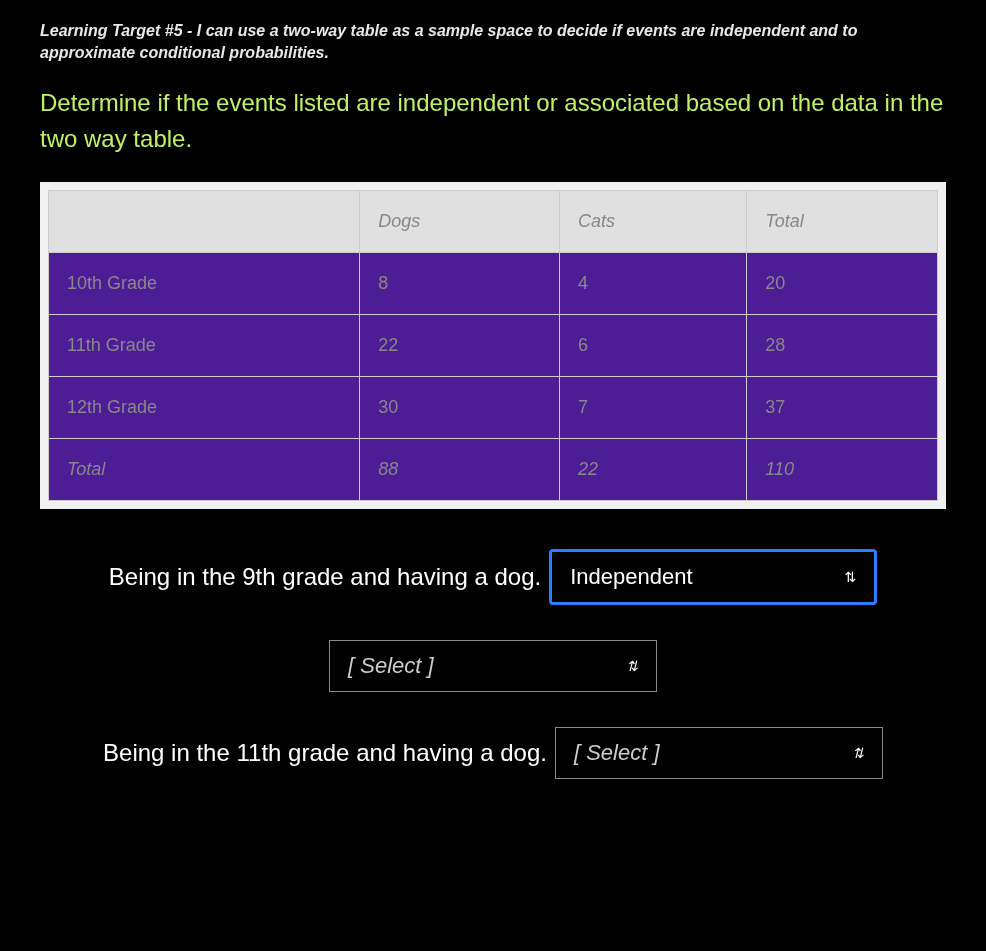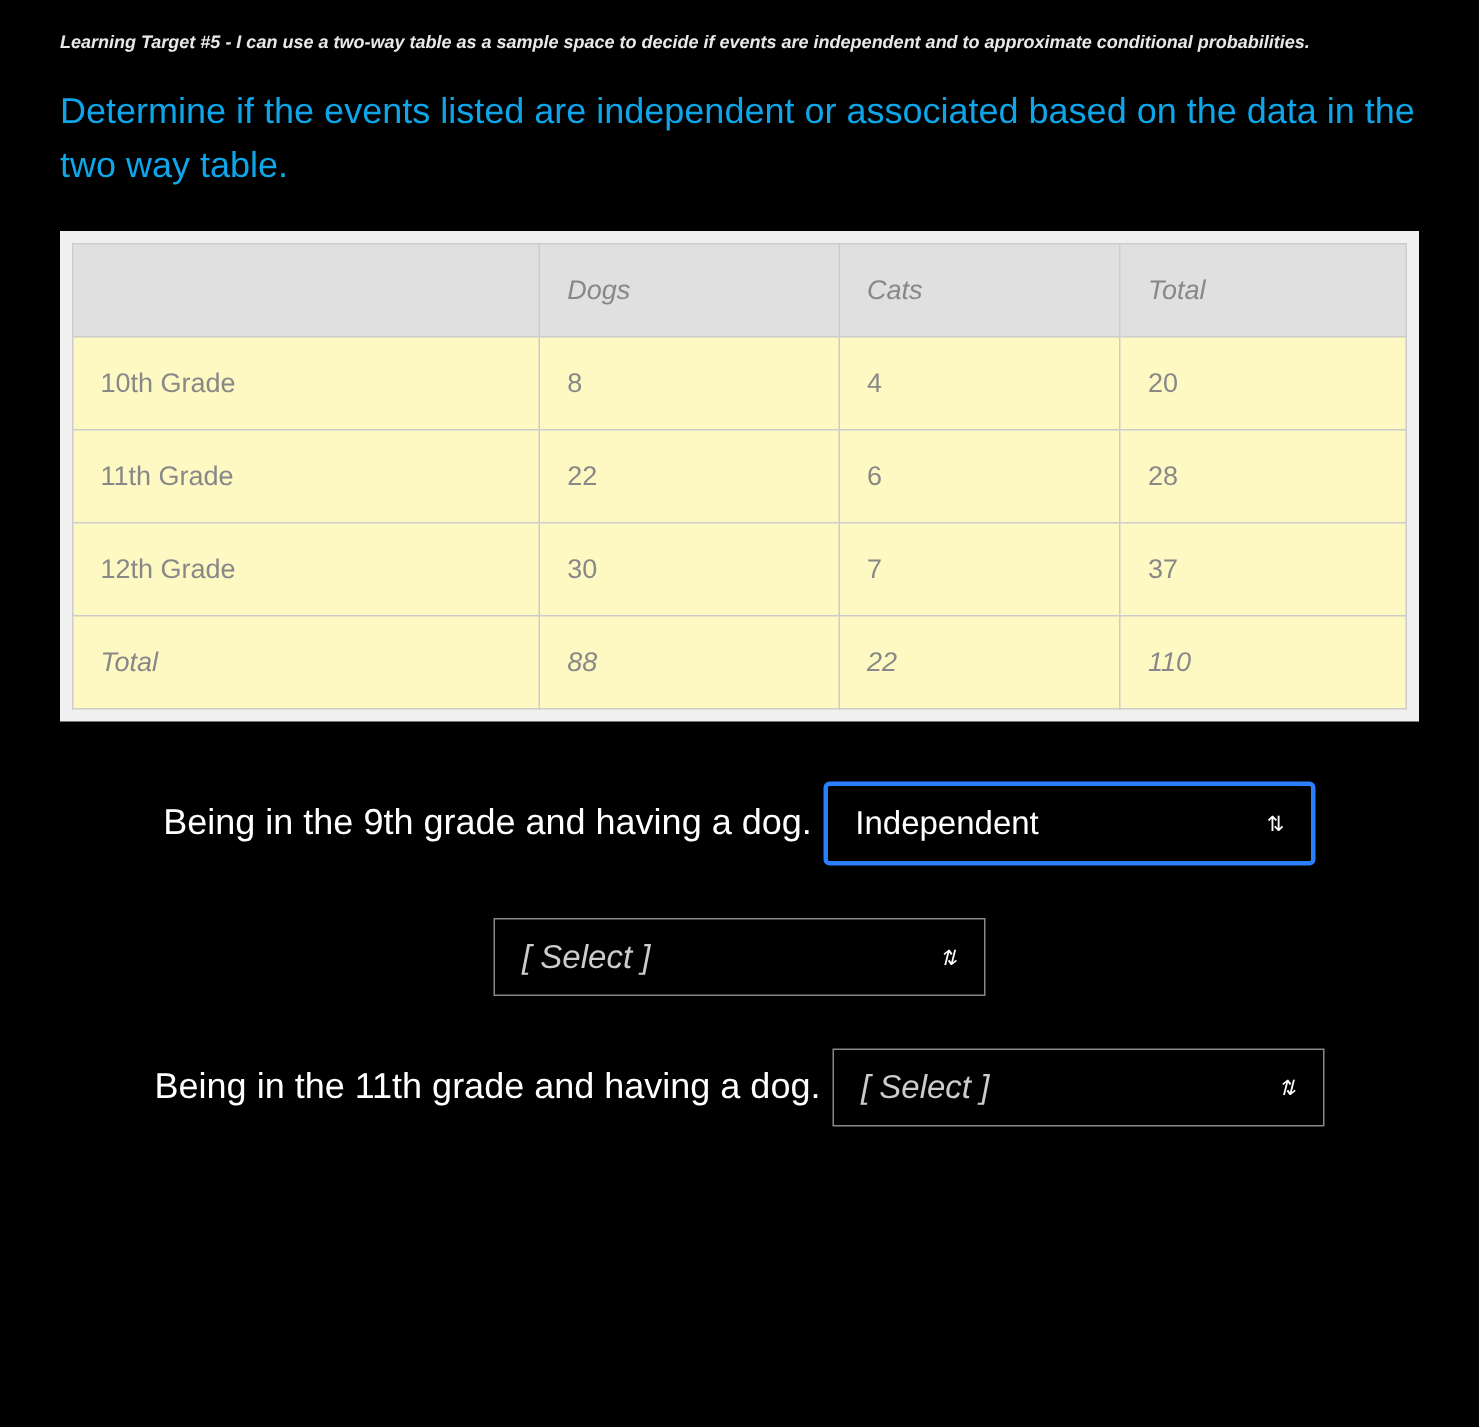--- a/index.html
+++ b/index.html
@@ -12,41 +12,41 @@
       height: 951px;
       background: #000;
       font-family: Arial, sans-serif;
       color: #fff;
       padding: 20px 40px;
       overflow: hidden;
     }
     .learning-target {
       font-style: italic;
       font-weight: bold;
-      font-size: 12px;
+      font-size: 16px;
       color: #e8e8e8;
       margin-bottom: 8px;
       line-height: 1.4;
     }
     .question-text {
       font-size: 24px;
-      color: #0ea5e9;
+      color: #bef264;
       margin-top: 20px;
       margin-bottom: 25px;
       line-height: 1.5;
     }
     .table-wrapper {
       background: #f0f0f0;
       padding: 8px;
       margin-bottom: 40px;
     }
     table {
       width: 100%;
       border-collapse: collapse;
-      background: #fef9c3;
+      background: #4c1d95;
     }
     th, td {
       border: 1px solid #ccc;
       padding: 20px 18px;
       text-align: left;
       color: #888;
       font-size: 18px;
       font-weight: normal;
     }
     th {

